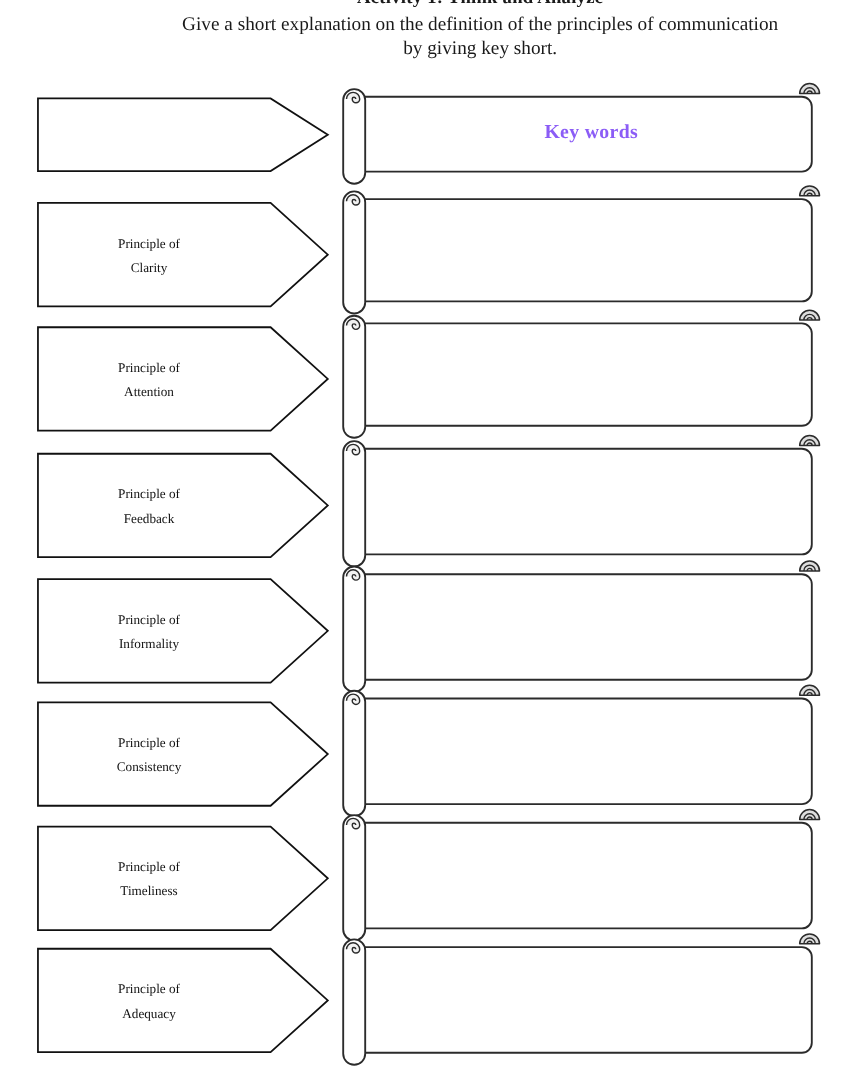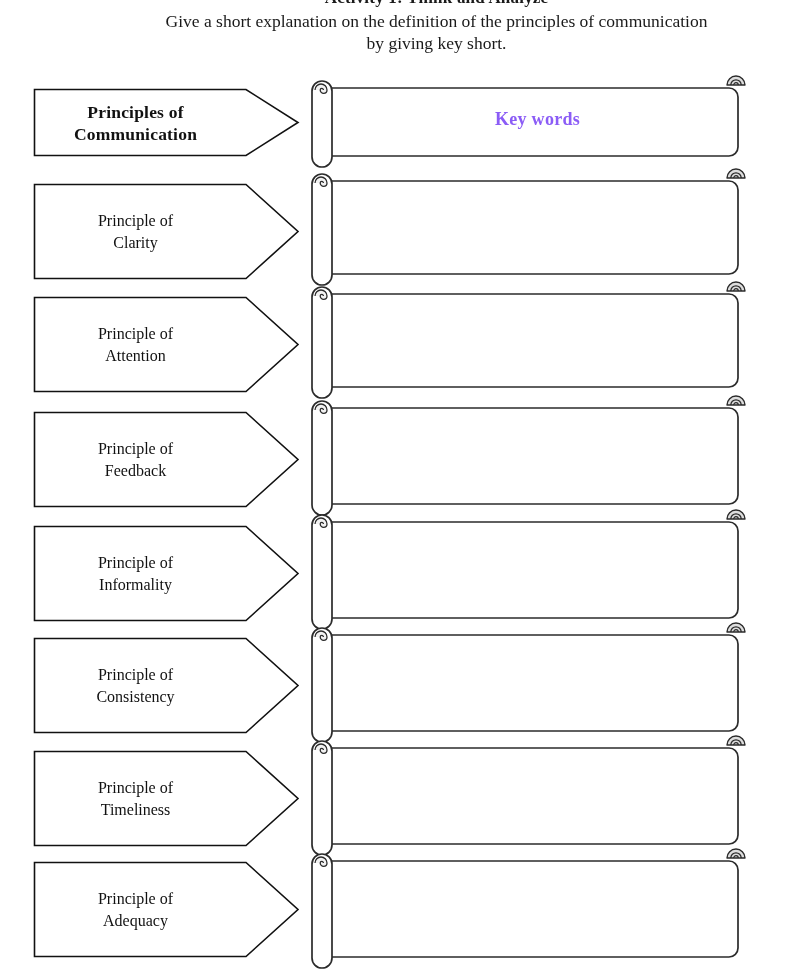--- a/index.html
+++ b/index.html
@@ -83,21 +83,21 @@
   .pentagon-label {
     position: absolute;
     left: 10px;
     width: 185px;
     top: 0;
     height: 100%;
     display: flex;
     align-items: center;
     justify-content: center;
     text-align: center;
-    font-size: 16px;
+    font-size: 12px;
     line-height: 22px;
     color: #111111;
     white-space: pre-line;
   }
   .pentagon-label.bold {
     font-weight: bold;
     font-size: 17.5px;
     letter-spacing: .2px;
   }
 
@@ -138,22 +138,20 @@
   <div id="instruction-line-1">Give a short explanation on the definition of the principles of communication</div>
   <div id="instruction-line-2">by giving key short.</div>
 </div>
 
 <div id="chart-area">
     <div class="chart-row" style="top: 0px;">
       <div class="pentagon" style="top: 88px; width: 269px; height: 70px;">
         <svg width="269" height="70" viewBox="0 0 269 70">
           <path d="M1.5 1.5 L213 1.5 L265 34.5 L213 67.5 L1.5 67.5 Z" fill="#ffffff" stroke="#111111" stroke-width="1.6" stroke-linejoin="miter"></path>
         </svg>
-        <div class="pentagon-label bold">Principles of
-Communication</div>
       </div>
       <div class="scroll" style="top: 82px; width: 437px; height: 94px;">
         <svg width="437" height="94" viewBox="0 0 437 94">
           <path d="M9 6 H418 A9 9 0 0 1 427 15 V65 A9 9 0 0 1 418 74 H9" fill="#ffffff" stroke="#2b2b2b" stroke-width="1.7" stroke-linejoin="round" stroke-linecap="round"></path>
           <rect x="1" y="-1" width="20" height="86" rx="10" ry="10" fill="#ffffff" stroke="#2b2b2b" stroke-width="1.7"></rect>
           <path d="M4 8 a6 6 0 1 1 12 0 a3.4 3.4 0 1 1 -6.8 0 a1.6 1.6 0 1 1 3.2 0" fill="#f2f2f2" stroke="#2b2b2b" stroke-width="1.3" stroke-linejoin="round"></path>
           <path d="M416 3 a9 9 0 1 1 18 0 Z" fill="#dedede" stroke="#2b2b2b" stroke-width="1.4" stroke-linejoin="round"></path>
           <path d="M419.8 3 a5.2 5.2 0 1 1 10.4 0" fill="none" stroke="#2b2b2b" stroke-width="1.3"></path>
           <path d="M422.7 3 a2.3 2.3 0 1 1 4.6 0" fill="none" stroke="#2b2b2b" stroke-width="1.2"></path>
         </svg>

